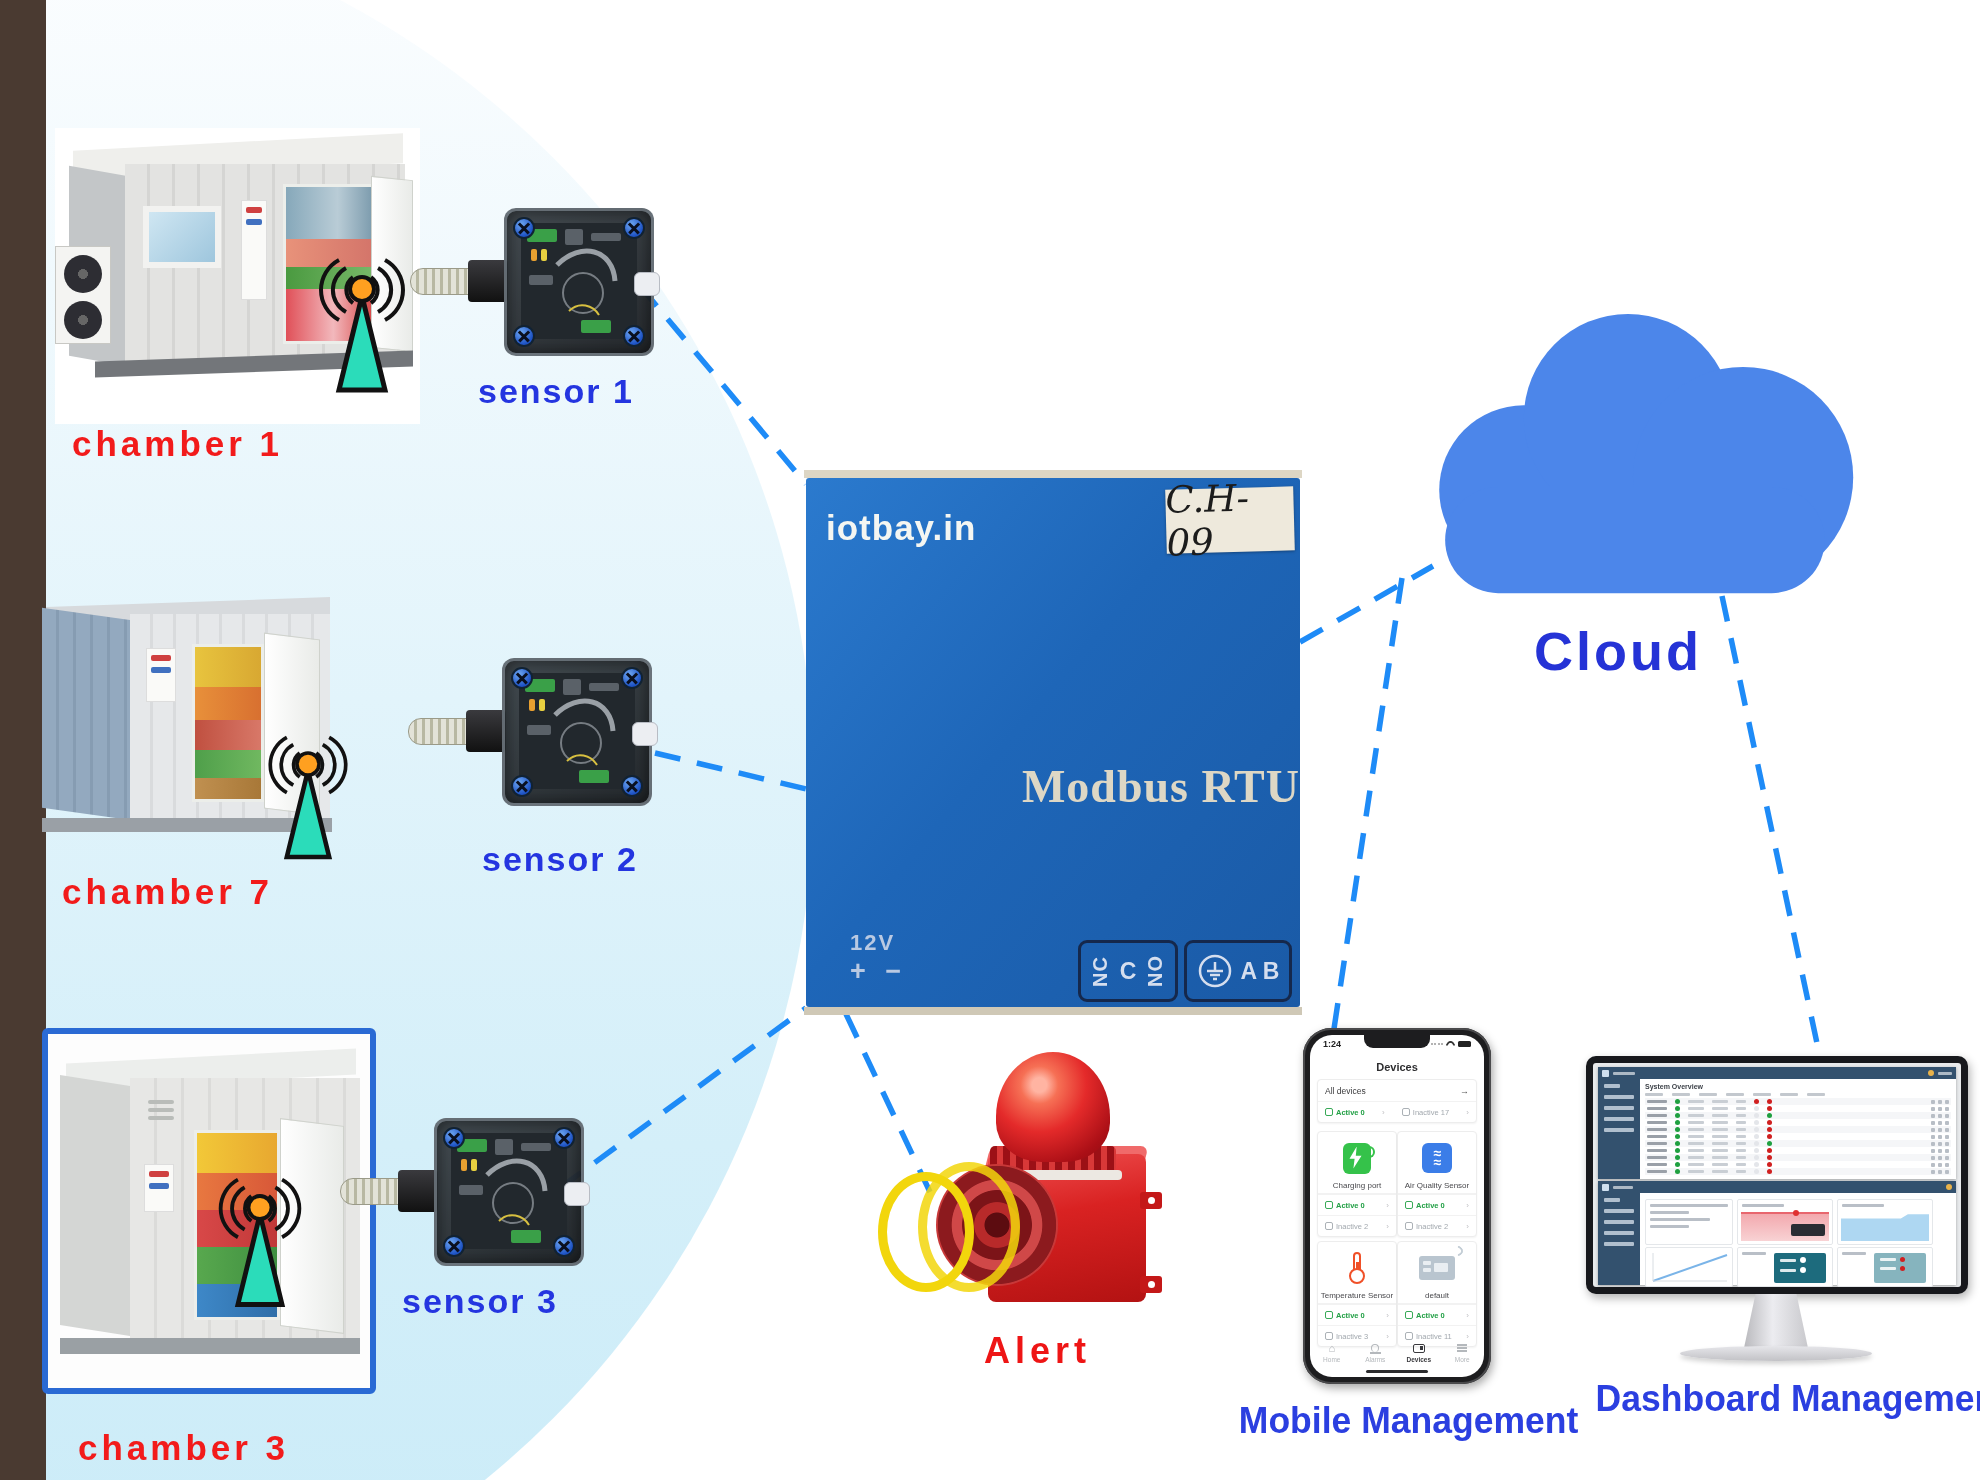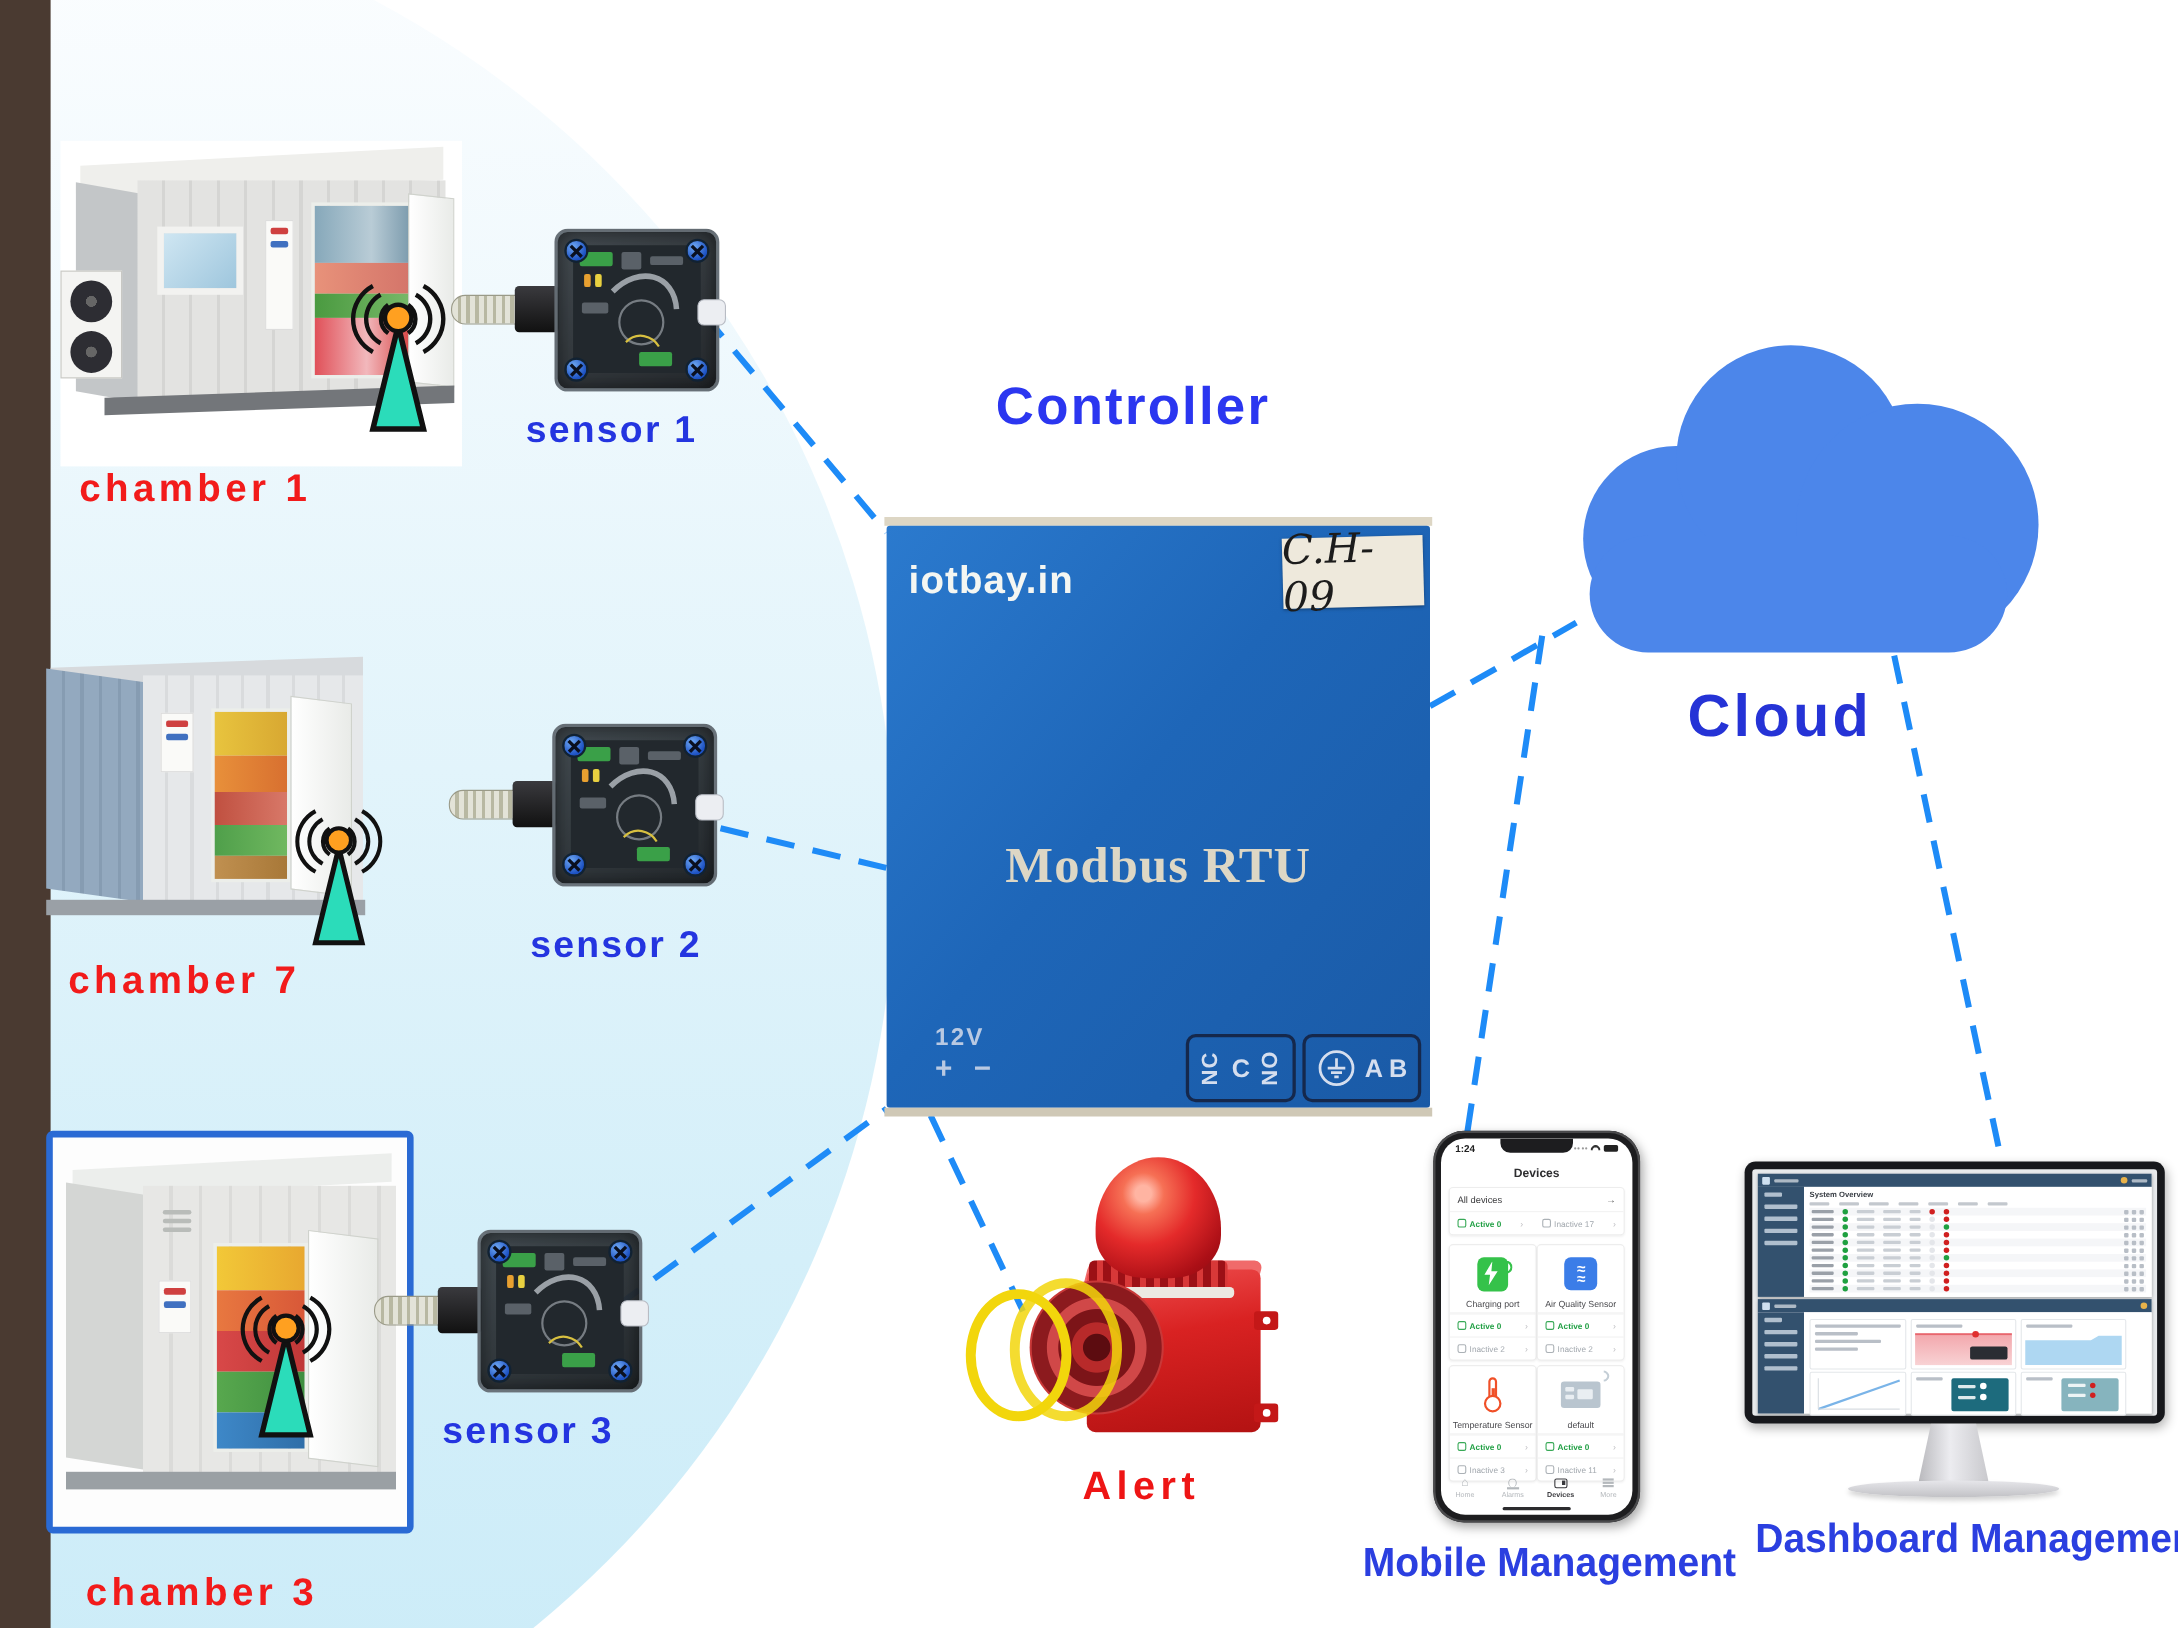--- a/index.html
+++ b/index.html
@@ -73,21 +73,21 @@
   .lcd-frame { position:absolute; left:64px; top:162px; width:356px; height:106px; background:#10141f;
     border-radius:4px; box-shadow:0 0 0 4px #8a94a2, 0 3px 6px rgba(0,0,0,.4); }
   .lcd-screen { position:absolute; left:15px; top:12px; right:15px; bottom:12px;
     background:linear-gradient(100deg,#eef5fd 0%, #c3d8f4 40%, #93b3e8 100%); overflow:hidden;}
   .lcd-cells { position:absolute; left:47%; top:4%; width:51%; height:92%; opacity:.55;
     background:
       repeating-linear-gradient(90deg, rgba(122,100,214,.55) 0 16px, rgba(170,160,240,.25) 16px 19px),
       repeating-linear-gradient(0deg, rgba(122,100,214,.4) 0 30px, rgba(190,180,248,.2) 30px 34px);}
   .lcd-line { position:absolute; left:14px; font-family:"DejaVu Sans Mono", monospace; font-weight:bold;
     font-size:28px; letter-spacing:3px; color:#22365e; text-shadow:0 0 4px rgba(255,255,255,.95);}
-  .modbus { position:absolute; left:0; top:282px; width:100%; text-align:center;
+  .modbus { position:absolute; left:0; top:282px; width:100%; text-align:right;
     font-family:"Liberation Serif", serif; font-weight:bold; font-size:46px; color:#ddd7c5; letter-spacing:1px;}
   .power { position:absolute; left:44px; top:452px; color:#b9c9e2; font-weight:bold;}
   .power .v { font-size:22px; letter-spacing:2px;}
   .power .pm { font-size:27px; letter-spacing:6px;}
   .termbox { position:absolute; top:462px; height:62px; border:3px solid #15284c; border-radius:9px;
     display:flex; align-items:center; justify-content:center; gap:8px; color:#d5deee; font-weight:bold;}
   .vtext { writing-mode:vertical-rl; transform:rotate(180deg); font-size:20px; letter-spacing:1px;}
   .htext { font-size:23px; }
   .gicon { width:36px; height:36px; }
 
@@ -407,21 +407,20 @@
       </div>
       <div class="screw" style="left:6px; top:6px;"></div>
       <div class="screw" style="right:6px; top:6px;"></div>
       <div class="screw" style="left:6px; bottom:6px;"></div>
       <div class="screw" style="right:6px; bottom:6px;"></div>
     </div>
     <div class="connector"></div>
   </div>
   <div class="abs sensor-label" style="left:402px; top:1282px;">sensor 3</div>
 
-  <div class="abs title-blue" style="left:880px; top:342px; width:300px; text-align:center; font-size:48px; letter-spacing:2px;">Controller</div>
 
   <div class="abs panel">
     <div class="panel-strip" style="top:0;"></div>
     <div class="panel-body">
       <div class="brand">iotbay.in</div>
       <div class="sticker">
         <span>C.H-09</span>
       </div>
       <div class="modbus">Modbus RTU</div>
       <div class="power">

